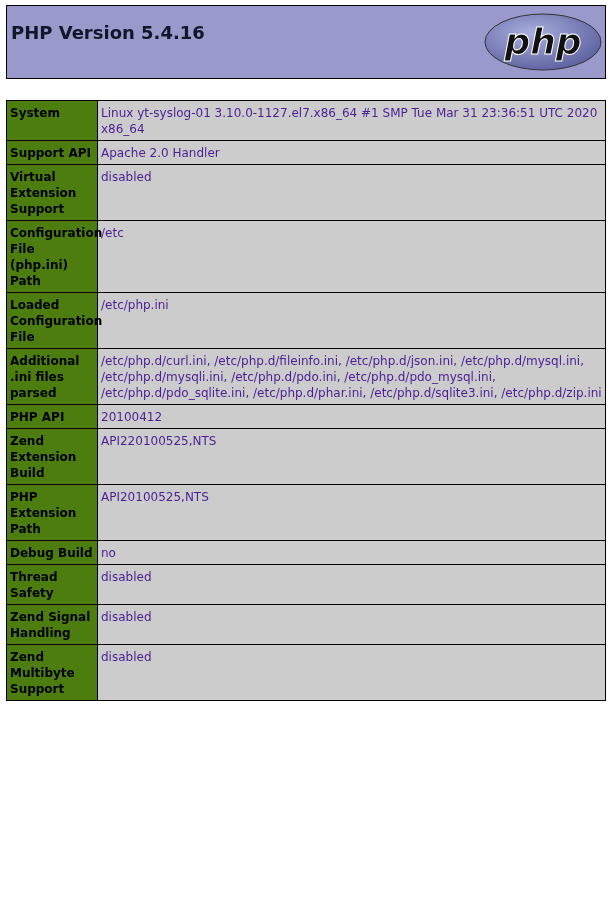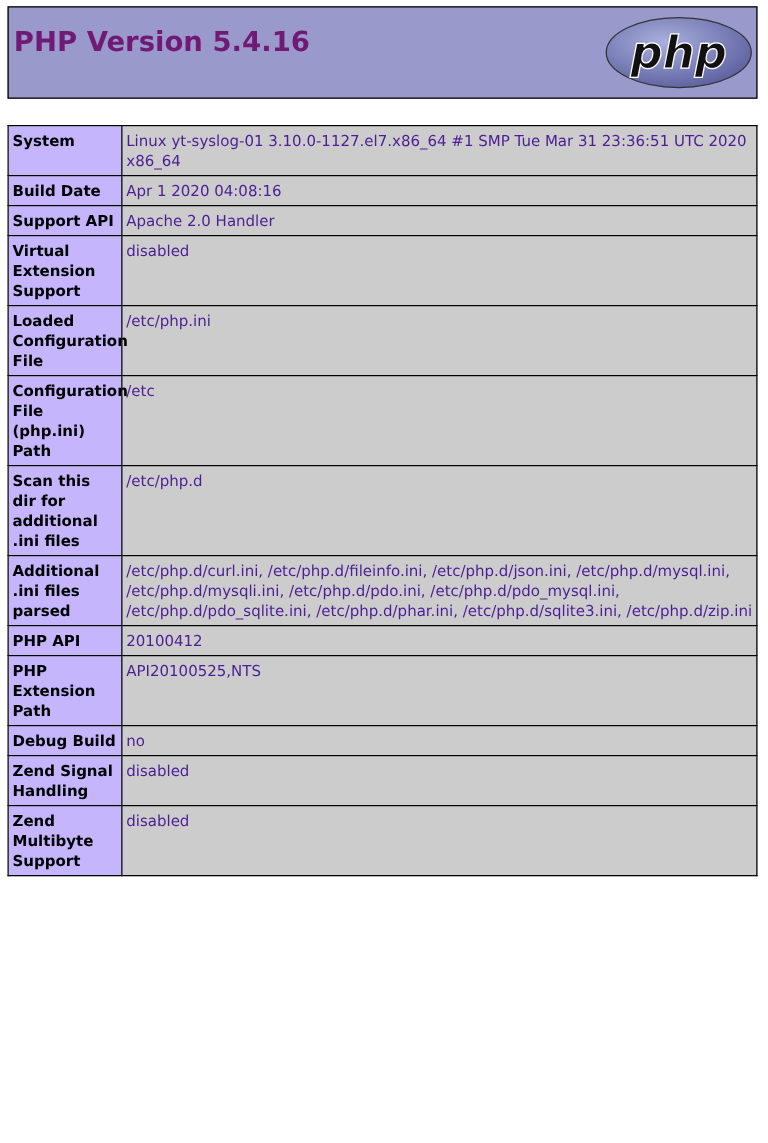--- a/index.html
+++ b/index.html
@@ -1,22 +1,22 @@
 <!DOCTYPE html>
 <html><head>
 <meta charset="utf-8">
 <style>
 html,body{margin:0;padding:0;background:#fff;}
 body{width:614px;height:914px;overflow:hidden;font-family:"DejaVu Sans",sans-serif;font-size:12px;color:#222;}
 .header{position:absolute;left:6px;top:5px;width:598px;height:72px;background:#9999cc;border:1px solid #000;}
-.header h1{position:absolute;left:4px;top:16px;margin:0;font-size:22px;font-weight:bold;color:#701a75;font-family:"DejaVu Sans",sans-serif;}
+.header h1{position:absolute;left:4px;top:16px;margin:0;font-size:18px;font-weight:bold;color:#0f172a;font-family:"DejaVu Sans",sans-serif;}
 .logo{position:absolute;right:2px;top:6px;width:120px;height:60px;}
 table{position:absolute;left:6px;top:100px;width:600px;border-collapse:collapse;table-layout:fixed;}
 td{border:1px solid #000;vertical-align:top;padding:4px 3px 3px 3px;line-height:16px;font-size:12px;}
-td.e{background:#c4b5fd;font-weight:bold;color:#000;width:84px;}
+td.e{background:#4d7c0f;font-weight:bold;color:#000;width:84px;}
 td.v{background:#cccccc;color:#4c1d95;word-wrap:break-word;}
 </style>
 </head>
 <body>
 
 <div class="header">
   <h1>PHP Version 5.4.16</h1>
   <svg class="logo" viewBox="0 0 120 60">
     <defs>
         <radialGradient id="g" cx="40%" cy="35%" r="70%">
@@ -29,58 +29,58 @@
   </svg>
 </div>
 
 <table>
   <tbody id="rows">
       <tr>
         <td class="e">System</td>
         <td class="v">Linux yt-syslog-01 3.10.0-1127.el7.x86_64 #1 SMP Tue Mar 31 23:36:51 UTC 2020 x86_64</td>
       </tr>
       <tr>
-        <td class="e">Build Date</td>
-        <td class="v">Apr 1 2020 04:08:16</td>
-      </tr>
-      <tr>
         <td class="e">Support API</td>
         <td class="v">Apache 2.0 Handler</td>
       </tr>
       <tr>
         <td class="e">Virtual Extension Support</td>
         <td class="v">disabled</td>
       </tr>
       <tr>
-        <td class="e">Loaded Configuration File</td>
-        <td class="v">/etc/php.ini</td>
-      </tr>
-      <tr>
         <td class="e">Configuration File (php.ini) Path</td>
         <td class="v">/etc</td>
       </tr>
       <tr>
-        <td class="e">Scan this dir for additional .ini files</td>
-        <td class="v">/etc/php.d</td>
+        <td class="e">Loaded Configuration File</td>
+        <td class="v">/etc/php.ini</td>
       </tr>
       <tr>
         <td class="e">Additional .ini files parsed</td>
         <td class="v">/etc/php.d/curl.ini, /etc/php.d/fileinfo.ini, /etc/php.d/json.ini, /etc/php.d/mysql.ini, /etc/php.d/mysqli.ini, /etc/php.d/pdo.ini, /etc/php.d/pdo_mysql.ini, /etc/php.d/pdo_sqlite.ini, /etc/php.d/phar.ini, /etc/php.d/sqlite3.ini, /etc/php.d/zip.ini</td>
       </tr>
       <tr>
         <td class="e">PHP API</td>
         <td class="v">20100412</td>
       </tr>
       <tr>
+        <td class="e">Zend Extension Build</td>
+        <td class="v">API220100525,NTS</td>
+      </tr>
+      <tr>
         <td class="e">PHP Extension Path</td>
         <td class="v">API20100525,NTS</td>
       </tr>
       <tr>
         <td class="e">Debug Build</td>
         <td class="v">no</td>
+      </tr>
+      <tr>
+        <td class="e">Thread Safety</td>
+        <td class="v">disabled</td>
       </tr>
       <tr>
         <td class="e">Zend Signal Handling</td>
         <td class="v">disabled</td>
       </tr>
       <tr>
         <td class="e">Zend Multibyte Support</td>
         <td class="v">disabled</td>
       </tr>
     </tbody>

